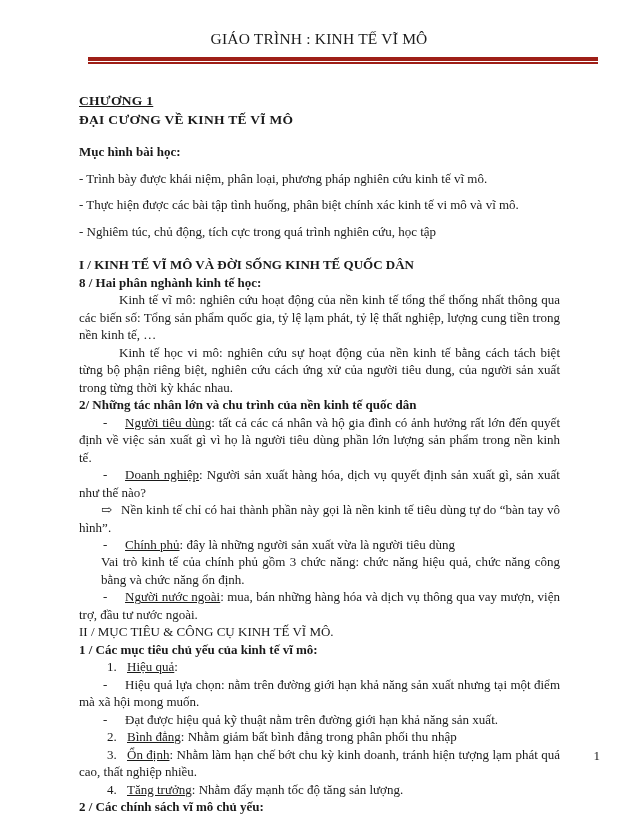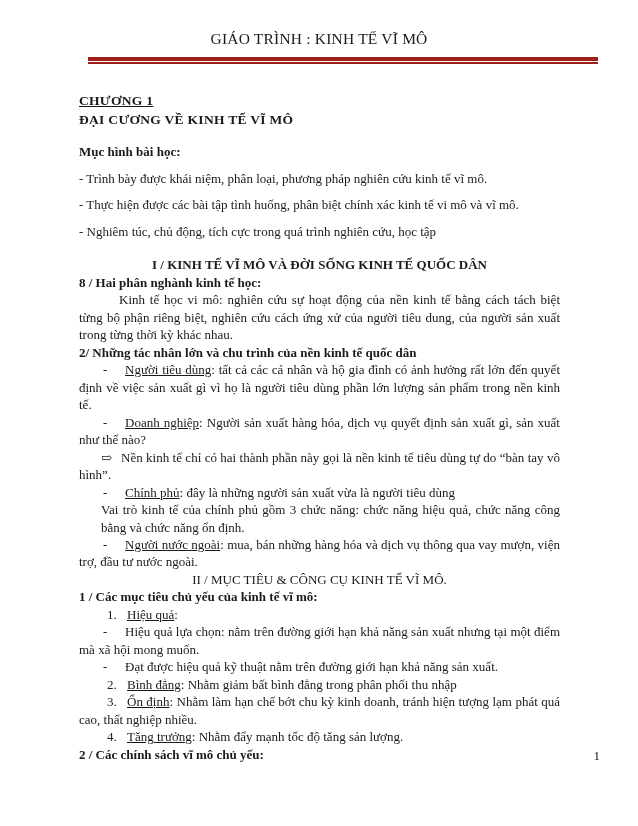--- a/index.html
+++ b/index.html
@@ -84,21 +84,21 @@
     font-weight: bold;
     margin-top: 10px;
   }
   .objective-item {
     margin-top: 9px;
   }
 
   .section-head {
     font-weight: bold;
     margin-top: 16px;
-    text-align: center;
+    text-align: left;
   }
   .section-head.plain {
     font-weight: normal;
   }
   .sub-head {
     font-weight: bold;
     text-align: left;
   }
 
   .para {
@@ -162,20 +162,21 @@
       <div class="chapter-line-2">ĐẠI CƯƠNG VỀ KINH TẾ VĨ MÔ</div>
     </div>
 
     <p class="objectives-heading">Mục hình bài học:</p>
     <p class="objective-item">- Trình bày được khái niệm, phân loại, phương pháp nghiên cứu kinh tế vĩ mô.</p>
     <p class="objective-item">- Thực hiện được các bài tập tình huống, phân biệt chính xác kinh tế vi mô và vĩ mô.</p>
     <p class="objective-item">- Nghiêm túc, chủ động, tích cực trong quá trình nghiên cứu, học tập</p>
 
     <p class="section-head">I / KINH TẾ VĨ MÔ VÀ ĐỜI SỐNG KINH TẾ QUỐC DÂN</p>
     <p class="sub-head">8 / Hai phân nghành kinh tế học:</p>
+    <p class="para">Kinh tế vĩ mô: nghiên cứu hoạt động của nền kinh tế tổng thể thống nhất thông qua các biến số: Tổng sản phẩm quốc gia, tỷ lệ  lạm phát, tỷ lệ thất nghiệp, lượng cung tiền trong nền kinh tế, …</p>
     <p class="para">Kinh tế học vi mô: nghiên cứu sự hoạt động của nền kinh tế bằng cách tách biệt từng bộ phận riêng biệt, nghiên cứu cách ứng  xử của người tiêu dung, của người sản xuất trong từng thời kỳ khác  nhau.</p>
 
     <p class="sub-head">2/ Những tác nhân lớn và chu trình của nền kinh tế quốc dân</p>
 
     <p class="dash-row"><span class="dash-mark">-</span><span class="u">Người tiêu dùng</span><span>: tất cả các cá nhân và hộ gia đình có ảnh hưởng rất lớn đến quyết định về việc sản xuất gì vì họ là người tiêu dùng phần lớn lượng sản phẩm trong nền kinh tế.</span></p>
 
     <p class="dash-row"><span class="dash-mark">-</span><span class="u">Doanh nghiệp</span><span>: Người sản xuất hàng hóa, dịch vụ quyết định sản xuất gì, sản xuất như thế nào?</span></p>
 
     <p class="arrow-row"><span class="arrow-mark">⇨</span><span>Nền kinh tế chỉ có hai thành phần này gọi là nền kinh tế tiêu dùng tự do “bàn tay vô hình”.</span></p>
 

